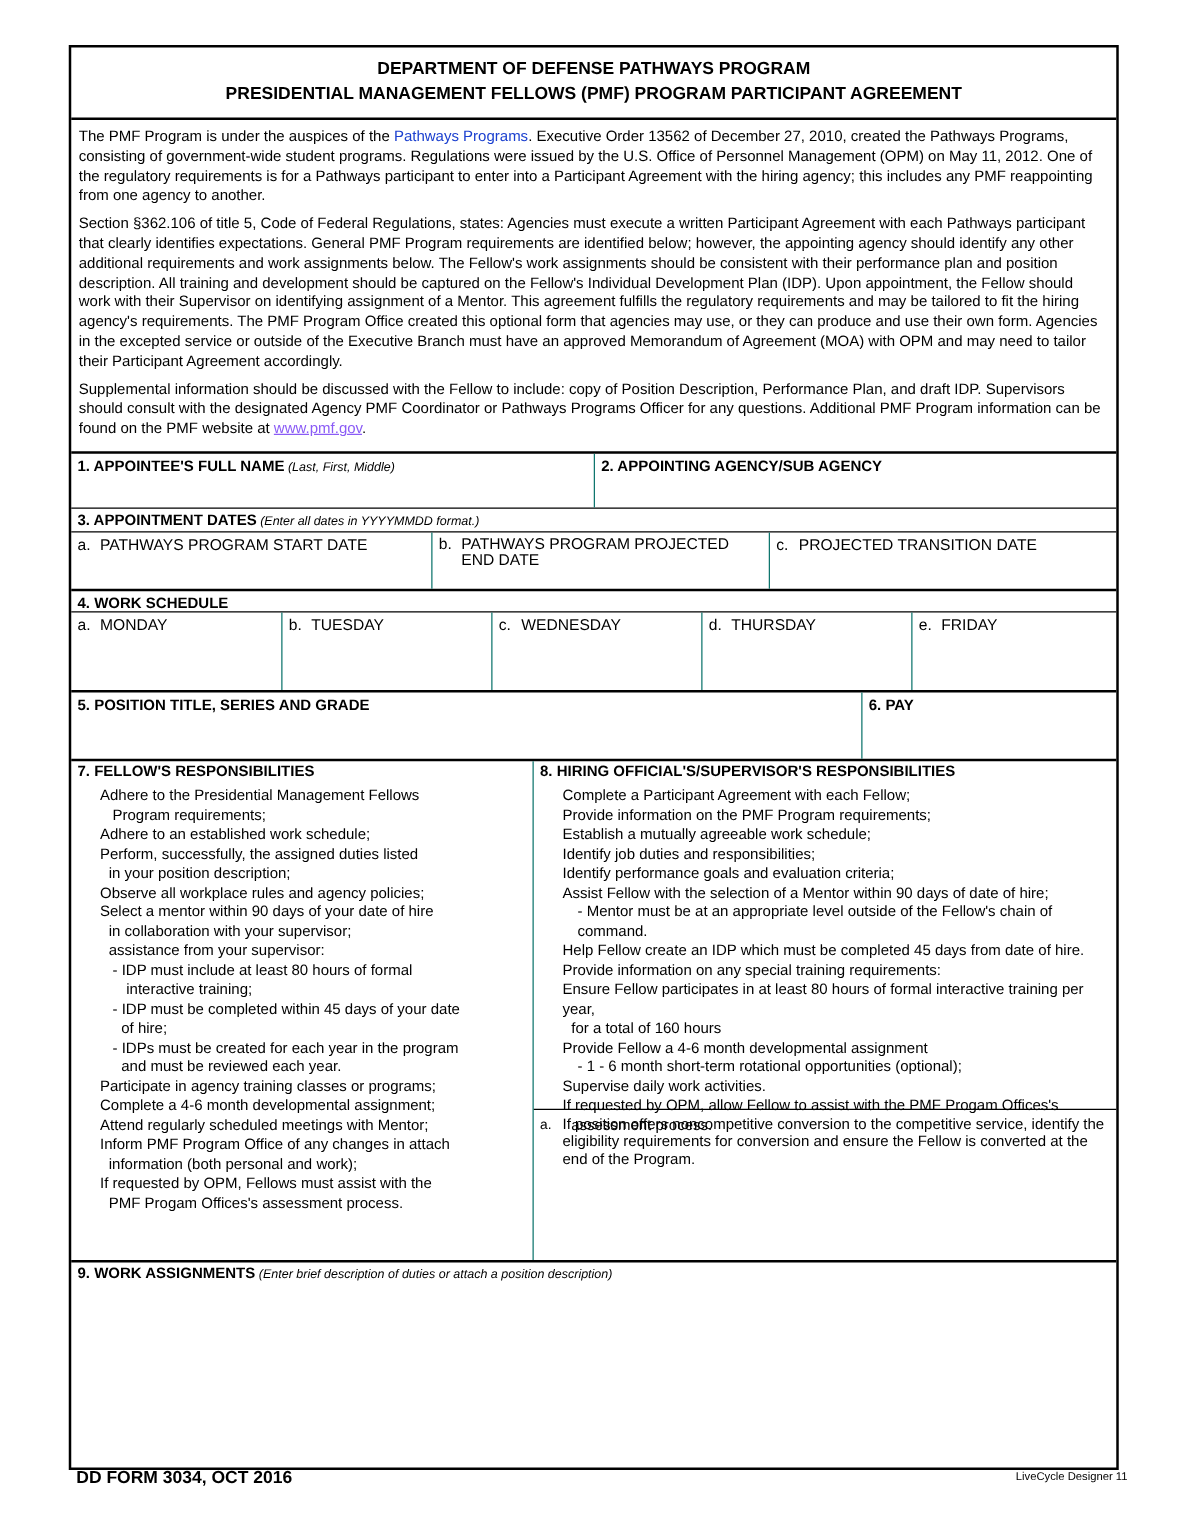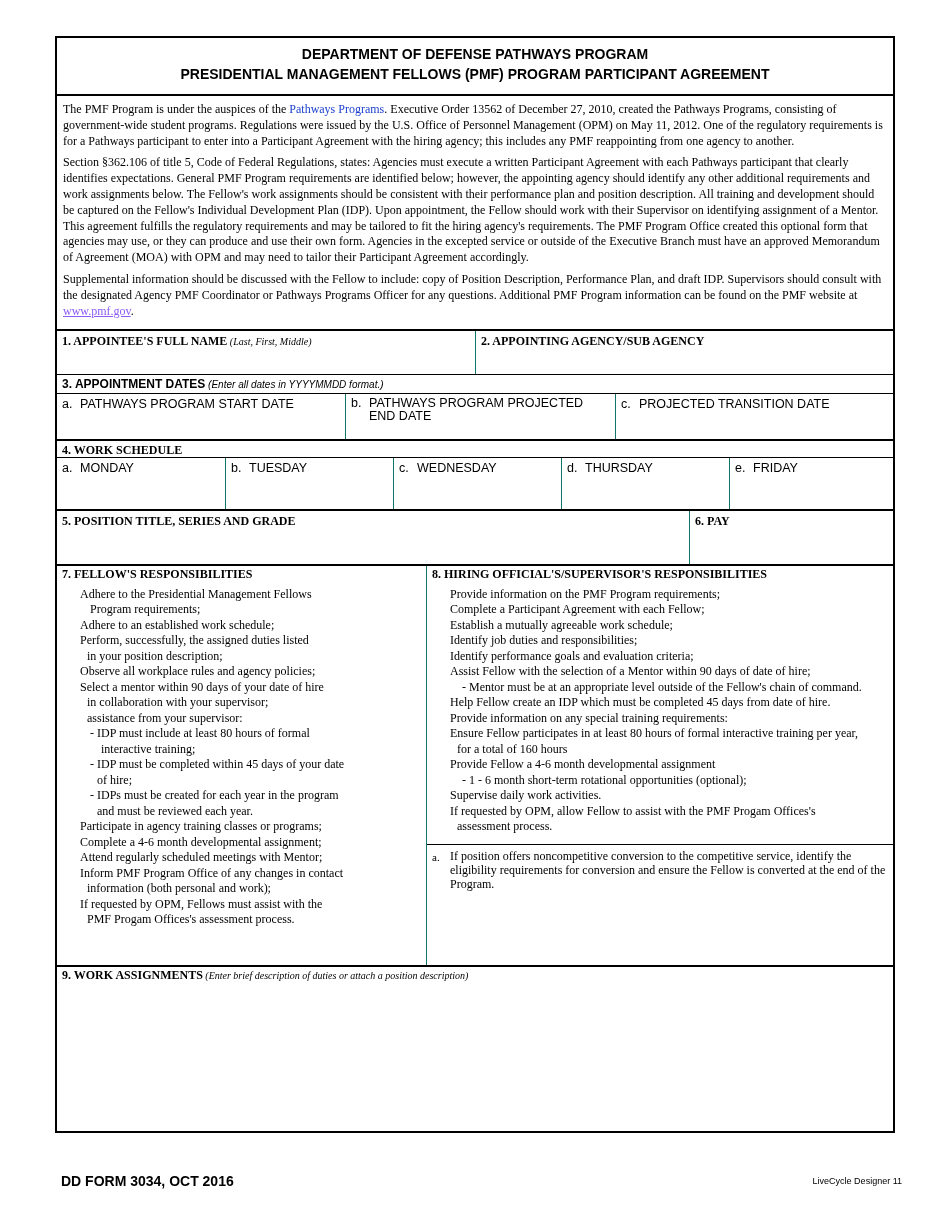--- a/index.html
+++ b/index.html
@@ -1,19 +1,19 @@
 <!DOCTYPE html>
 <html><head>
 <meta charset="utf-8">
 <style>
   html, body { margin: 0; padding: 0; background: #ffffff; }
   body { width: 950px; height: 1230px; position: relative; font-family: "Liberation Sans", sans-serif; color: #000; }
   .form { position: absolute; left: 55px; top: 36px; width: 836px; border: 2px solid #000; box-sizing: content-box; }
   .row { display: flex; border-top: 1px solid #000; box-sizing: border-box; }
-  .row.thick { border-top: 2px solid #000; font-family: Liberation Serif, serif; }
+  .row.thick { border-top: 2px solid #000; }
   .cell { box-sizing: border-box; padding: 3px 5px; font-size: 12px; position: relative; }
   .cell + .cell { border-left: 1px solid #0f766e; }
   .title { text-align: center; font-weight: bold; font-size: 14px; line-height: 20px; padding: 6px 0 10px 0; }
   .intro { padding: 6px 6px 10px 6px; font-size: 12px; line-height: 15.8px; }
   .intro p { margin: 0 0 6px 0; }
   .intro p:last-child { margin-bottom: 0; }
   .link-blue { color: #1a3fcf; }
   .link-ul { color: #8b5cf6; text-decoration: underline; }
   .lbl { font-weight: bold; font-size: 12px; }
   .hint { font-style: italic; font-size: 10px; font-weight: normal; }
@@ -70,21 +70,21 @@
     <div class="cell sub" style="flex:1;">
       <span class="l">c.</span><span>PROJECTED TRANSITION DATE</span>
     </div>
   </div>
 
   <div class="row thick" style="height:18px;">
     <div class="cell" style="padding-top:2px;">
       <span class="lbl">4.  WORK SCHEDULE</span>
     </div>
   </div>
-  <div class="row" style="height:52px;">
+  <div class="row" style="height:63px;">
     <div class="cell sub" style="width:168px;"><span class="l">a.</span><span>MONDAY</span></div>
     <div class="cell sub" style="width:168px;"><span class="l">b.</span><span>TUESDAY</span></div>
     <div class="cell sub" style="width:168px;"><span class="l">c.</span><span>WEDNESDAY</span></div>
     <div class="cell sub" style="width:168px;"><span class="l">d.</span><span>THURSDAY</span></div>
     <div class="cell sub" style="flex:1;"><span class="l">e.</span><span>FRIDAY</span></div>
   </div>
 
   <div class="row thick" style="height:55px;">
     <div class="cell" style="width:632px;">
       <span class="lbl">5.  POSITION TITLE, SERIES AND GRADE</span>
@@ -108,30 +108,30 @@
       <div class="item ind1" style="padding-left:7px;">assistance from your supervisor:</div>
       <div class="item" style="padding-left:10px;">- IDP must include at least 80 hours of formal</div>
       <div class="item" style="padding-left:21px;">interactive training;</div>
       <div class="item" style="padding-left:10px;">- IDP must be completed within 45 days of your date</div>
       <div class="item" style="padding-left:17px;">of hire;</div>
       <div class="item" style="padding-left:10px;">- IDPs must be created for each year in the program</div>
       <div class="item" style="padding-left:17px;">and must be reviewed each year.</div>
       <div class="item">Participate in agency training classes or programs;</div>
       <div class="item">Complete a 4-6 month developmental assignment;</div>
       <div class="item">Attend regularly scheduled meetings with Mentor;</div>
-      <div class="item">Inform PMF Program Office of any changes in contact</div>
+      <div class="item">Inform PMF Program Office of any changes in attach</div>
       <div class="item ind1" style="padding-left:7px;">information (both personal and work);</div>
       <div class="item">If requested by OPM, Fellows must assist with the</div>
       <div class="item ind1" style="padding-left:7px;">PMF Progam Offices's assessment process.</div>
     </div>
     <div class="cell resp" style="flex:1; padding:0; display:flex; flex-direction:column;">
       <div style="padding:1px 5px 0 5px; height:278px; box-sizing:border-box;">
         <div class="lbl" style="margin-bottom:4px;">8.  HIRING OFFICIAL'S/SUPERVISOR'S RESPONSIBILITIES</div>
+        <div class="item">Complete a Participant Agreement with each Fellow;</div>
         <div class="item">Provide information on the PMF Program requirements;</div>
-        <div class="item">Complete a Participant Agreement with each Fellow;</div>
         <div class="item">Establish a mutually agreeable work schedule;</div>
         <div class="item">Identify job duties and responsibilities;</div>
         <div class="item">Identify performance goals and evaluation criteria;</div>
         <div class="item">Assist Fellow with the selection of a Mentor within 90 days of date of hire;</div>
         <div class="item" style="padding-left:12px;">- Mentor must be at an appropriate level outside of the Fellow's chain of command.</div>
         <div class="item">Help Fellow create an IDP which must be completed 45 days from date of hire.</div>
         <div class="item">Provide information on any special training requirements:</div>
         <div class="item">Ensure Fellow participates in at least 80 hours of formal interactive training per year,</div>
         <div class="item" style="padding-left:7px;">for a total of 160 hours</div>
         <div class="item">Provide Fellow a 4-6 month developmental assignment</div>

